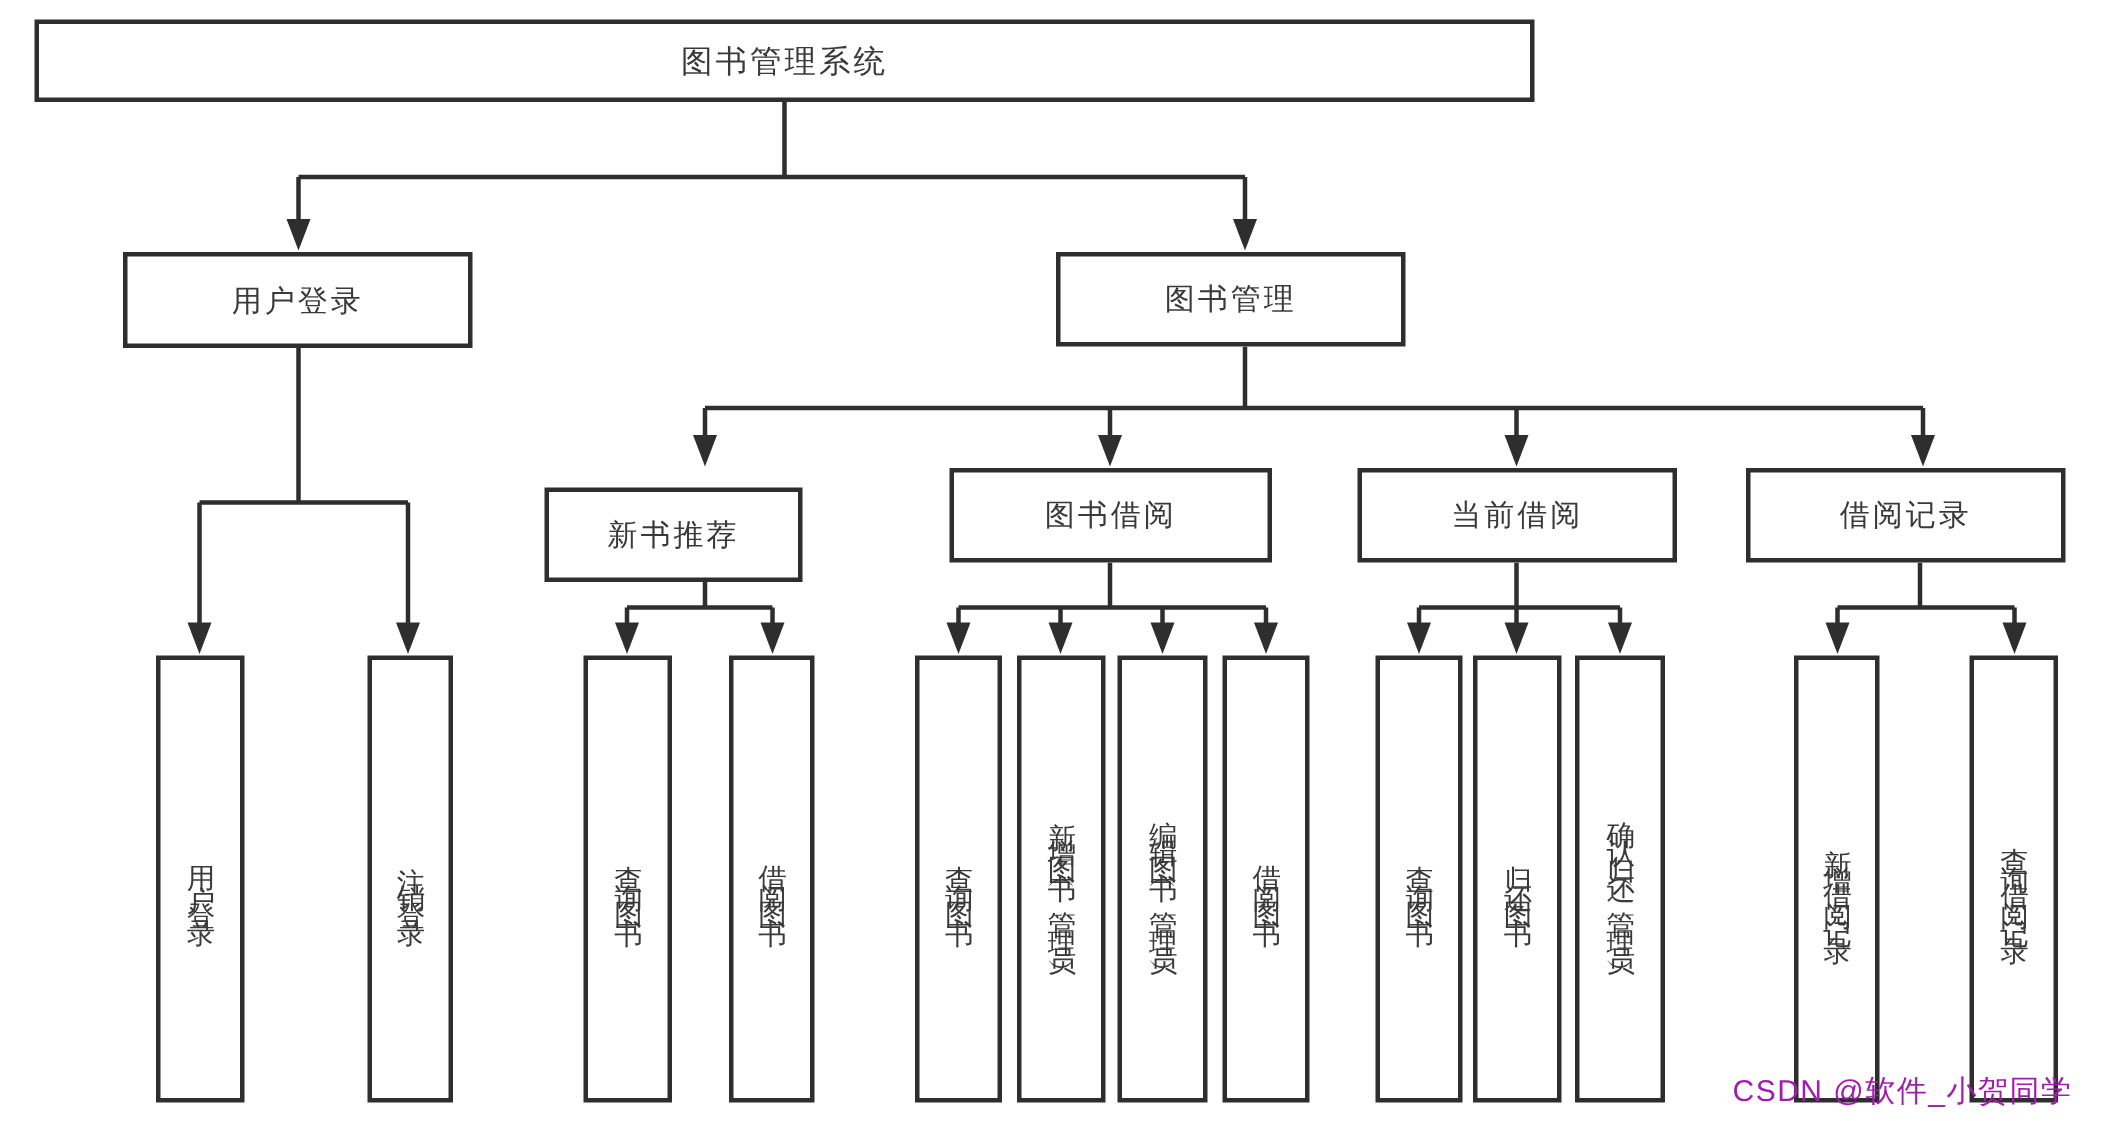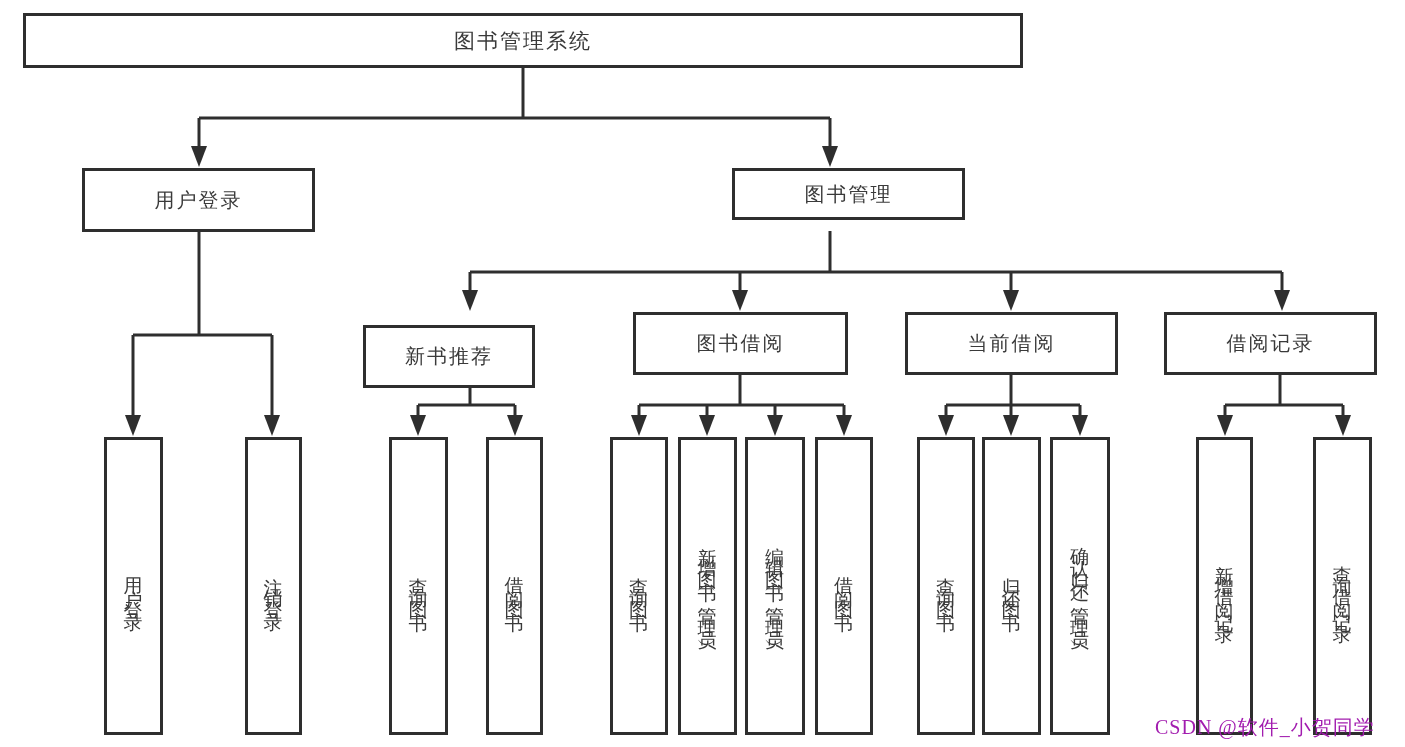--- a/index.html
+++ b/index.html
@@ -1,18 +1,18 @@
 <!DOCTYPE html>
 <html><head>
 <meta charset="utf-8">
 <style>
   html,body{margin:0;padding:0;background:#ffffff;}
   .stage{
     position:relative;width:1405px;height:747px;background:#ffffff;
-    font-family:Liberation Serif, serif;overflow:hidden;
+    font-family:Liberation Sans, sans-serif;overflow:hidden;
   }
   .wires{position:absolute;left:0;top:0;width:1405px;height:747px;}
   .wires path{stroke:#2e2e2e;stroke-width:3;fill:none;}
   .wires polygon{fill:#2e2e2e;stroke:none;}
   .node{
     position:absolute;box-sizing:border-box;background:#ffffff;
     border:3px solid #2e2e2e;display:flex;align-items:center;justify-content:center;
     color:#3a3a3a;
   }
   .node.h .lbl{font-size:20px;letter-spacing:2px;white-space:nowrap;}
@@ -90,21 +90,21 @@
     </g>
   </svg>
 
   <div class="node h root" style="left:23px;top:13px;width:1000px;height:55px">
     <span class="lbl">图书管理系统</span>
   </div>
 
   <div class="node h" style="left:82px;top:168px;width:233px;height:64px">
     <span class="lbl">用户登录</span>
   </div>
-  <div class="node h" style="left:732px;top:168px;width:233px;height:52px">
+  <div class="node h" style="left:704px;top:168px;width:233px;height:63px">
     <span class="lbl">图书管理</span>
   </div>
 
   <div class="node h" style="left:363px;top:325px;width:172px;height:63px">
     <span class="lbl">新书推荐</span>
   </div>
   <div class="node h" style="left:633px;top:312px;width:215px;height:63px">
     <span class="lbl">图书借阅</span>
   </div>
   <div class="node h" style="left:905px;top:312px;width:213px;height:63px">

